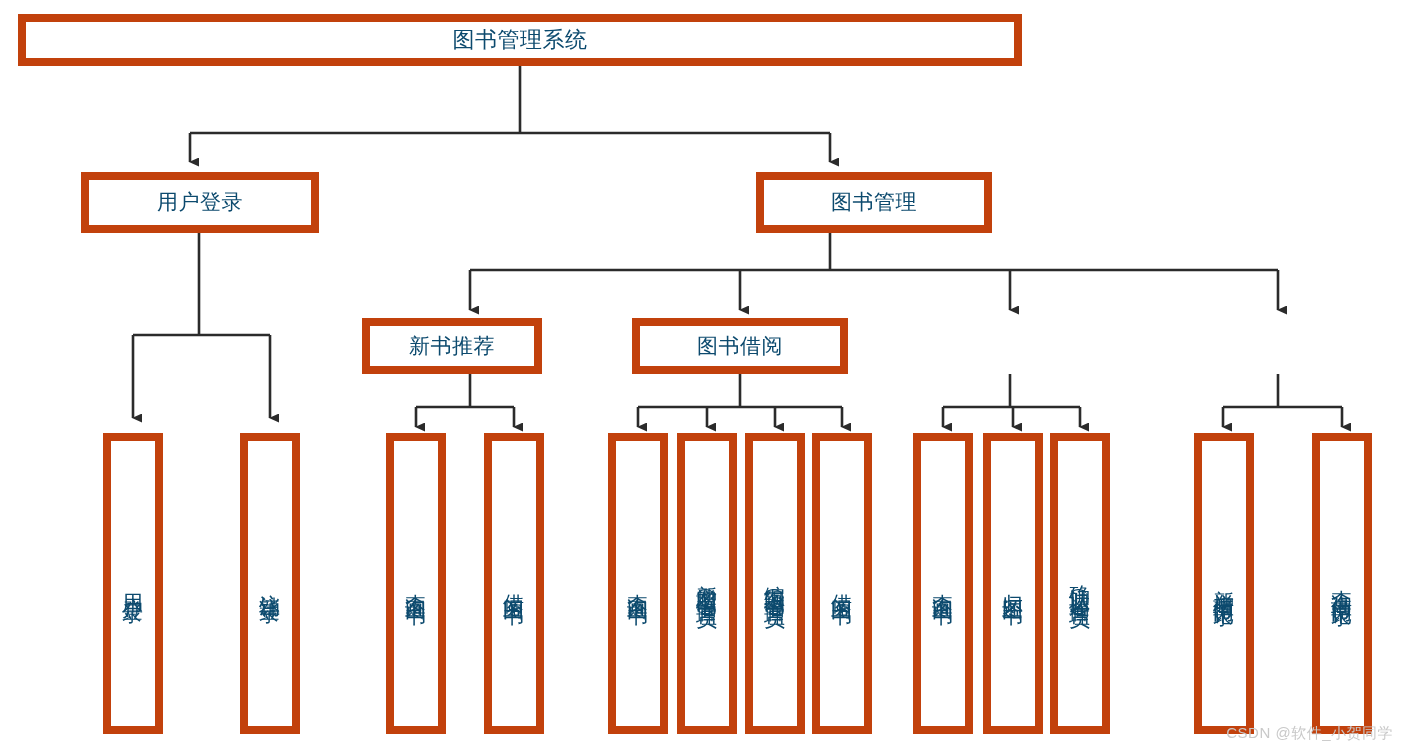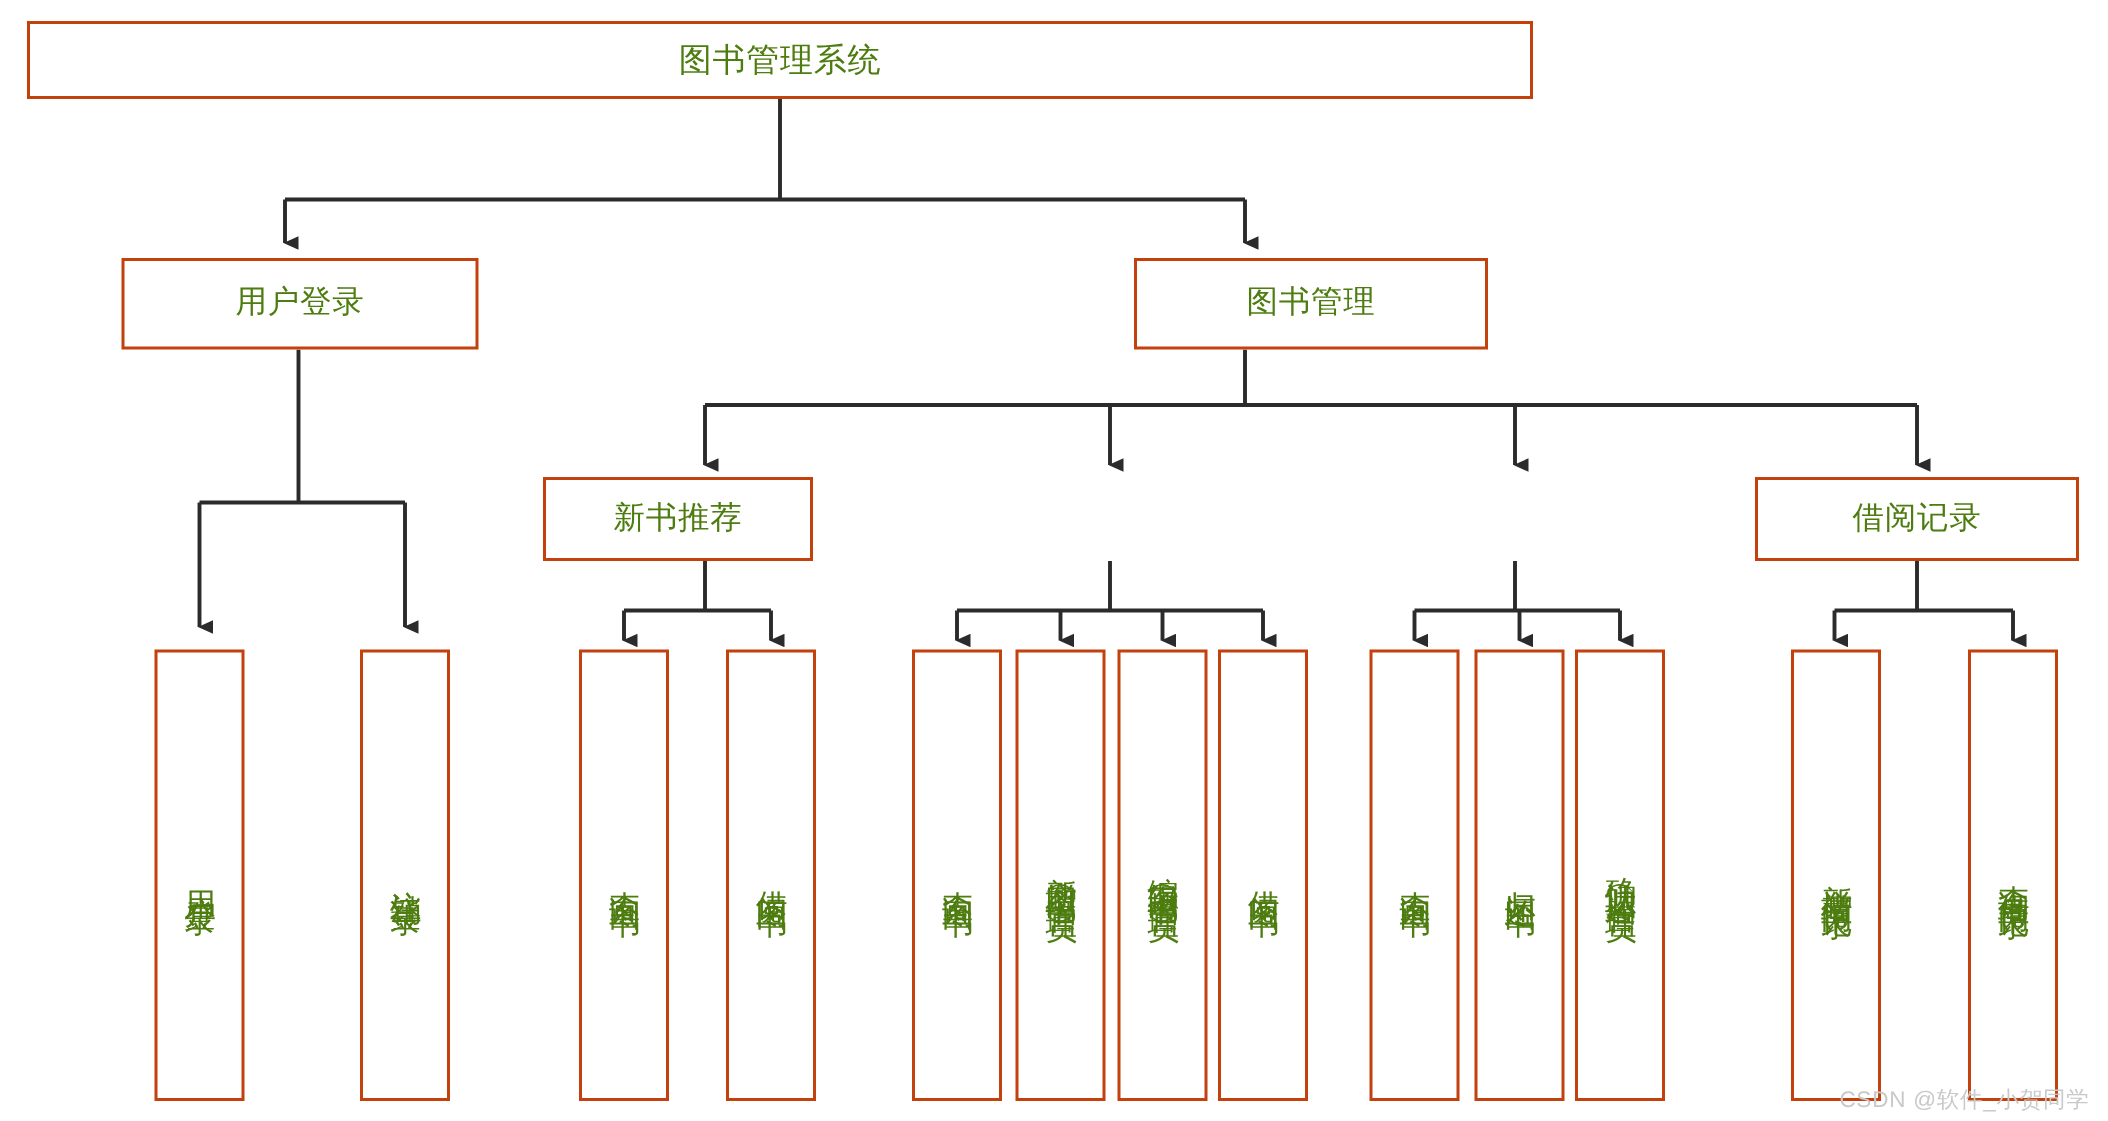--- a/index.html
+++ b/index.html
@@ -26,25 +26,25 @@
     left: 0;
     top: 0;
     width: 1405px;
     height: 747px;
     pointer-events: none;
   }
   .node {
     position: absolute;
     box-sizing: border-box;
     background: #ffffff;
-    border: 2px solid #c2410c;
+    border: 8px solid #c2410c;
     display: flex;
     align-items: center;
     justify-content: center;
-    color: #4d7c0f;
+    color: #0c4a6e;
   }
   .node-label {
     display: block;
     text-align: center;
     line-height: 1.08;
     white-space: nowrap;
   }
   
   .node.horiz .node-label {
     writing-mode: horizontal-tb;
@@ -143,25 +143,25 @@
   </div>
 
   <div class="node horiz" style="left:712px; top:172px; width:236px; height:61px;margin-left:44px;">
     <span class="node-label">图书管理</span>
   </div>
 
   <div class="node horiz" style="left:362px; top:318px; width:180px; height:56px;">
     <span class="node-label">新书推荐</span>
   </div>
 
-
-
-  <div class="node horiz" style="left:1170px; top:318px; width:216px; height:56px;">
-    <span class="node-label">借阅记录</span>
-  </div>
+  <div class="node horiz" style="left:632px; top:318px; width:216px; height:56px;">
+    <span class="node-label">图书借阅</span>
+  </div>
+
+
 
   <div class="node vert" style="left:103px; top:433px; width:60px; height:301px;">
     <span class="node-label">用户登录</span>
   </div>
 
   <div class="node vert" style="left:240px; top:433px; width:60px; height:301px;">
     <span class="node-label">注销登录</span>
   </div>
 
   <div class="node vert" style="left:386px; top:433px; width:60px; height:301px;">

